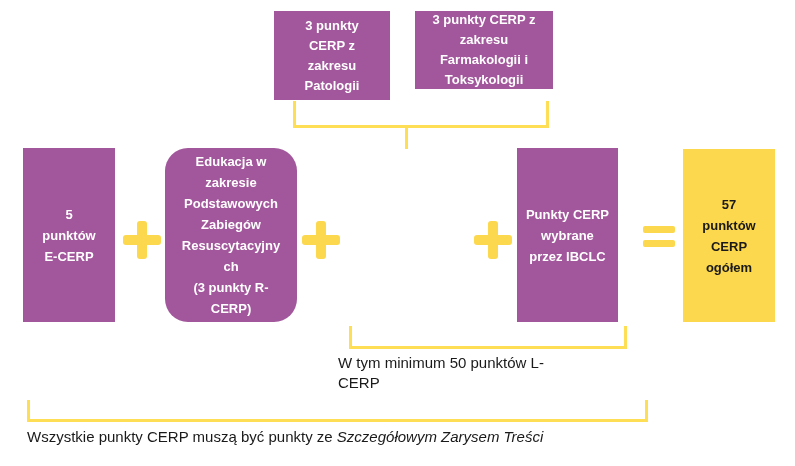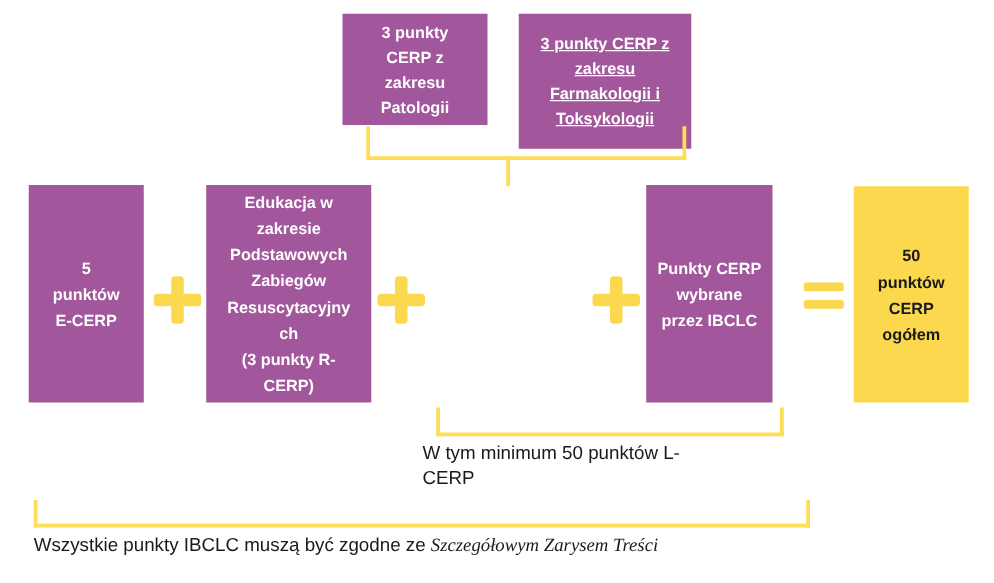--- a/index.html
+++ b/index.html
@@ -65,37 +65,37 @@
 </style>
 </head>
 <body>
 
 <div class="canvas">
 
   <div class="pbox top" style="left:274px;top:11px;width:116px;height:89px;">3 punkty
 CERP z
 zakresu
 Patologii</div>
-  <div class="pbox top" style="left:415px;top:11px;width:138px;height:108px;text-decoration:underline;">3 punkty CERP z
+  <div class="pbox top" style="left:415px;top:11px;width:138px;height:78px;">3 punkty CERP z
 zakresu
 Farmakologii i
 Toksykologii</div>
 
   <div class="yline" style="left:293px;top:101px;width:3px;height:27px;"></div>
   <div class="yline" style="left:546px;top:101px;width:3px;height:27px;"></div>
   <div class="yline" style="left:293px;top:125px;width:256px;height:3px;"></div>
   <div class="yline" style="left:405px;top:125px;width:3px;height:24px;"></div>
 
   <div class="pbox mid" style="left:23px;top:148px;width:92px;height:174px;">5
 punktów
 E-CERP</div>
 
   <div class="plus" style="left:123px;top:221px;"></div>
 
-  <div class="pbox mid" style="left:165px;top:148px;width:132px;height:174px;">Edukacja w
+  <div class="pbox mid" style="left:165px;top:148px;width:132px;height:174px;border-radius:23px;">Edukacja w
 zakresie
 Podstawowych
 Zabiegów
 Resuscytacyjny
 ch
 (3 punkty R-
 CERP)</div>
 
   <div class="plus" style="left:302px;top:221px;"></div>
 
@@ -104,31 +104,31 @@
 
   <div class="pbox mid" style="left:517px;top:148px;width:101px;height:174px;">Punkty CERP
 wybrane
 przez IBCLC</div>
 
   <div class="equals" style="left:643px;top:226px;">
     <span class="bar b1"></span>
     <span class="bar b2"></span>
   </div>
 
-  <div class="ybox" style="left:683px;top:149px;width:92px;height:173px;">50
+  <div class="ybox" style="left:683px;top:149px;width:92px;height:173px;">57
 punktów
 CERP
 ogółem</div>
 
   <div class="yline" style="left:349px;top:326px;width:3px;height:23px;"></div>
   <div class="yline" style="left:624px;top:326px;width:3px;height:23px;"></div>
   <div class="yline" style="left:349px;top:346px;width:278px;height:3px;"></div>
   <div class="caption" style="left:338px;top:353px;width:300px;">W tym minimum 50 punktów L-
 CERP</div>
 
   <div class="yline" style="left:27px;top:400px;width:3px;height:22px;"></div>
   <div class="yline" style="left:645px;top:400px;width:3px;height:22px;"></div>
   <div class="yline" style="left:27px;top:419px;width:621px;height:3px;"></div>
   <div class="caption" style="left:27px;top:427px;width:621px;white-space:normal;">
-    <span>Wszystkie punkty IBCLC muszą być zgodne ze </span><span style="font-style:italic;font-family:Liberation Serif, serif;">Szczegółowym Zarysem Treści</span>
+    <span>Wszystkie punkty CERP muszą być punkty ze </span><span style="font-style:italic;">Szczegółowym Zarysem Treści</span>
   </div>
 
 </div>
 
 </body></html>

